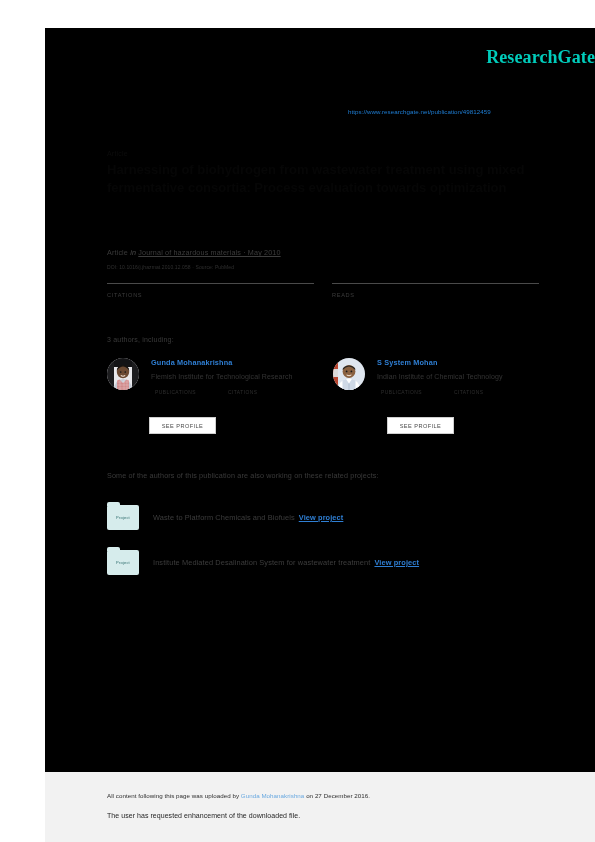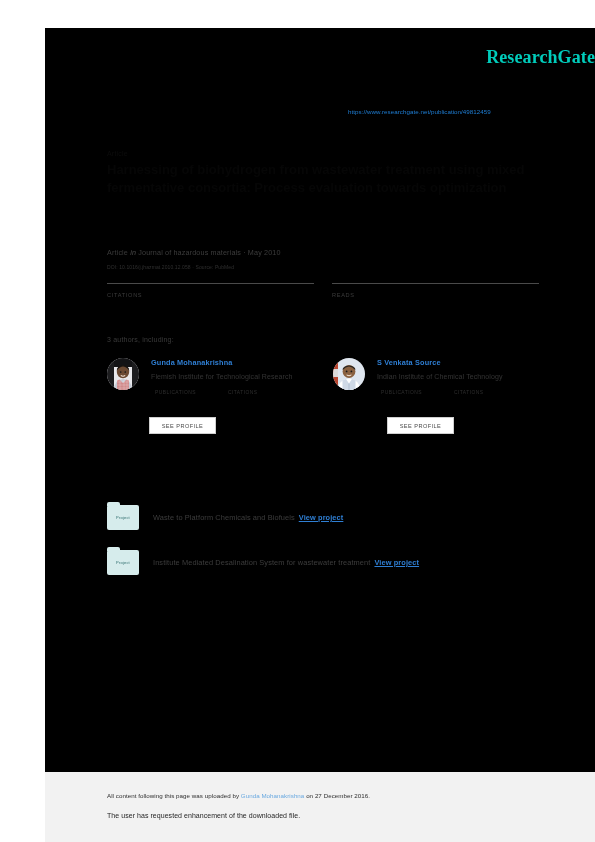--- a/index.html
+++ b/index.html
@@ -90,20 +90,21 @@
     color: #3a3a3a;
     letter-spacing: 0.15px;
     white-space: nowrap;
   }
   .article-line .kw-in {
     font-style: italic;
     color: #4a4a4a;
   }
   .article-line .journal {
     color: #3d3d3d;
+    text-decoration: underline;
   }
   .doi-line {
     position: absolute;
     left: 62px; top: 264px;
     font-size: 5px;
     color: #303030;
     letter-spacing: 0.1px;
     white-space: nowrap;
   }
 
@@ -389,21 +390,21 @@
           <path d="M9.6 12 Q16 5 22.4 12 Q22.6 8 16 7.4 Q9.4 8 9.6 12 Z" fill="#2b2621"></path>
           <circle cx="13.6" cy="13.4" r="0.9" fill="#1a1a1a"></circle>
           <circle cx="18.4" cy="13.4" r="0.9" fill="#1a1a1a"></circle>
           <path d="M13.6 17 Q16 18.6 18.4 17" stroke="#f4e6d6" stroke-width="1" fill="none"></path>
           <path d="M5 32 Q5 22 16 20.6 Q27 22 27 32 Z" fill="#ffffff"></path>
           <path d="M13 21 L16 25.5 L19 21 L22.5 22.4 L22.5 32 L9.5 32 L9.5 22.4 Z" fill="#cfd9e6"></path>
           <path d="M16 25.5 L16 32" stroke="#9fb0c4" stroke-width="0.6"></path>
         </svg>
       </div>
       <div class="author-body">
-        <div class="author-name">S Venkata Source</div>
+        <div class="author-name">S System Mohan</div>
         <div class="author-affil">Indian Institute of Chemical Technology</div>
         <div class="author-stats">
           <div class="astat">
             <div class="astat-num"></div>
             <div class="astat-label">PUBLICATIONS</div>
           </div>
           <div class="astat">
             <div class="astat-num"></div>
             <div class="astat-label">CITATIONS</div>
           </div>
@@ -412,20 +413,21 @@
     </div>
 
   </div>
 
   <div class="profile-btns">
     <div class="see-profile">SEE PROFILE</div>
     <div class="btn-spacer"></div>
     <div class="see-profile">SEE PROFILE</div>
   </div>
 
+  <div class="projects-head">Some of the authors of this publication are also working on these related projects:</div>
 
   <div class="project-row p1">
     <div class="proj-icon">
       <span>Project</span>
     </div>
     <div class="proj-text">Waste to Platform Chemicals and Biofuels</div>
     <div class="view-project">View project</div>
   </div>
 
   <div class="project-row p2">

